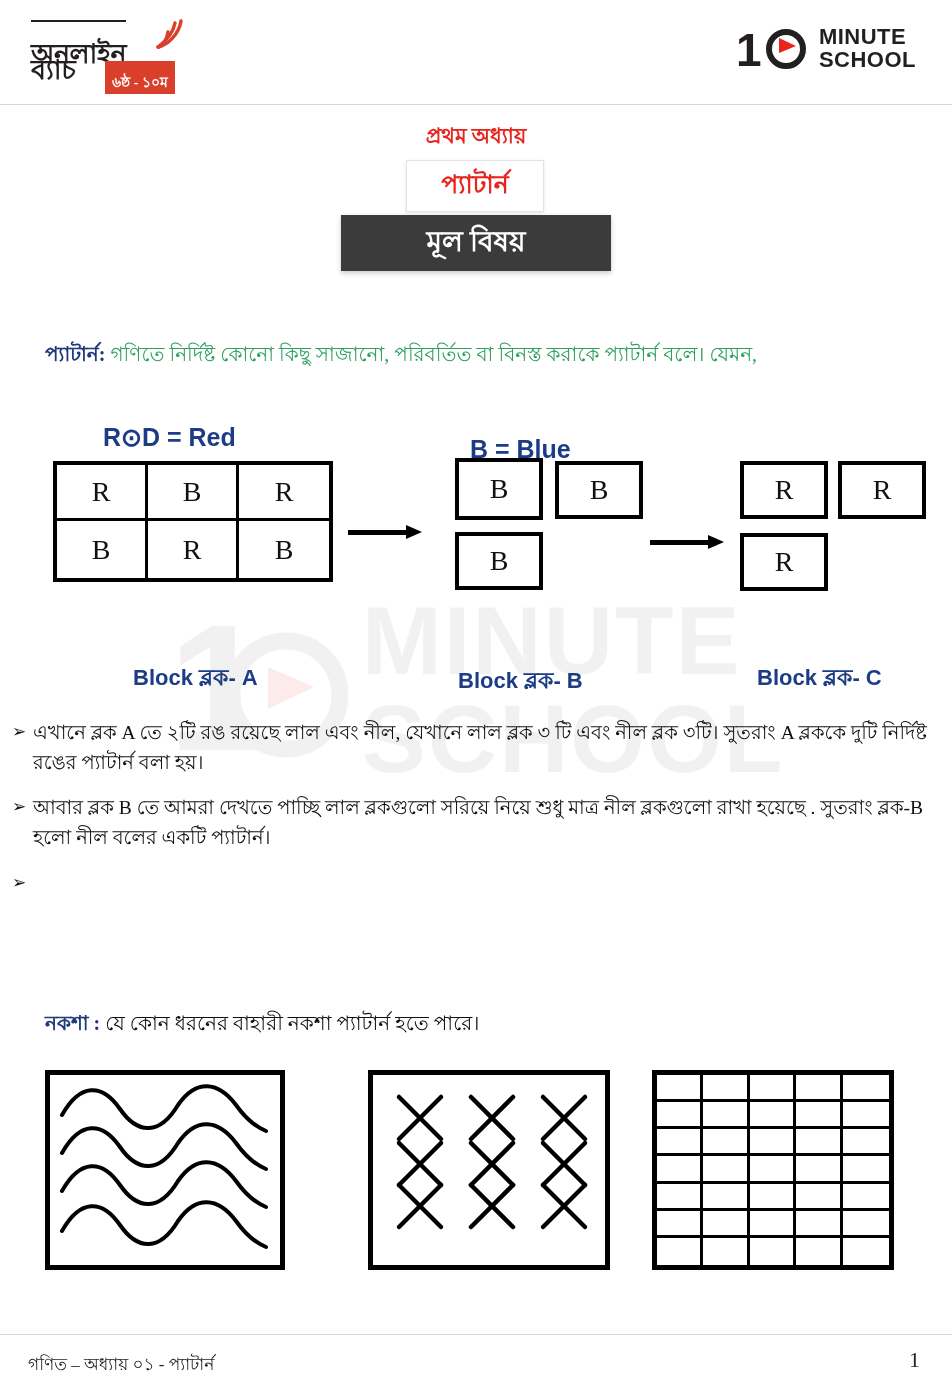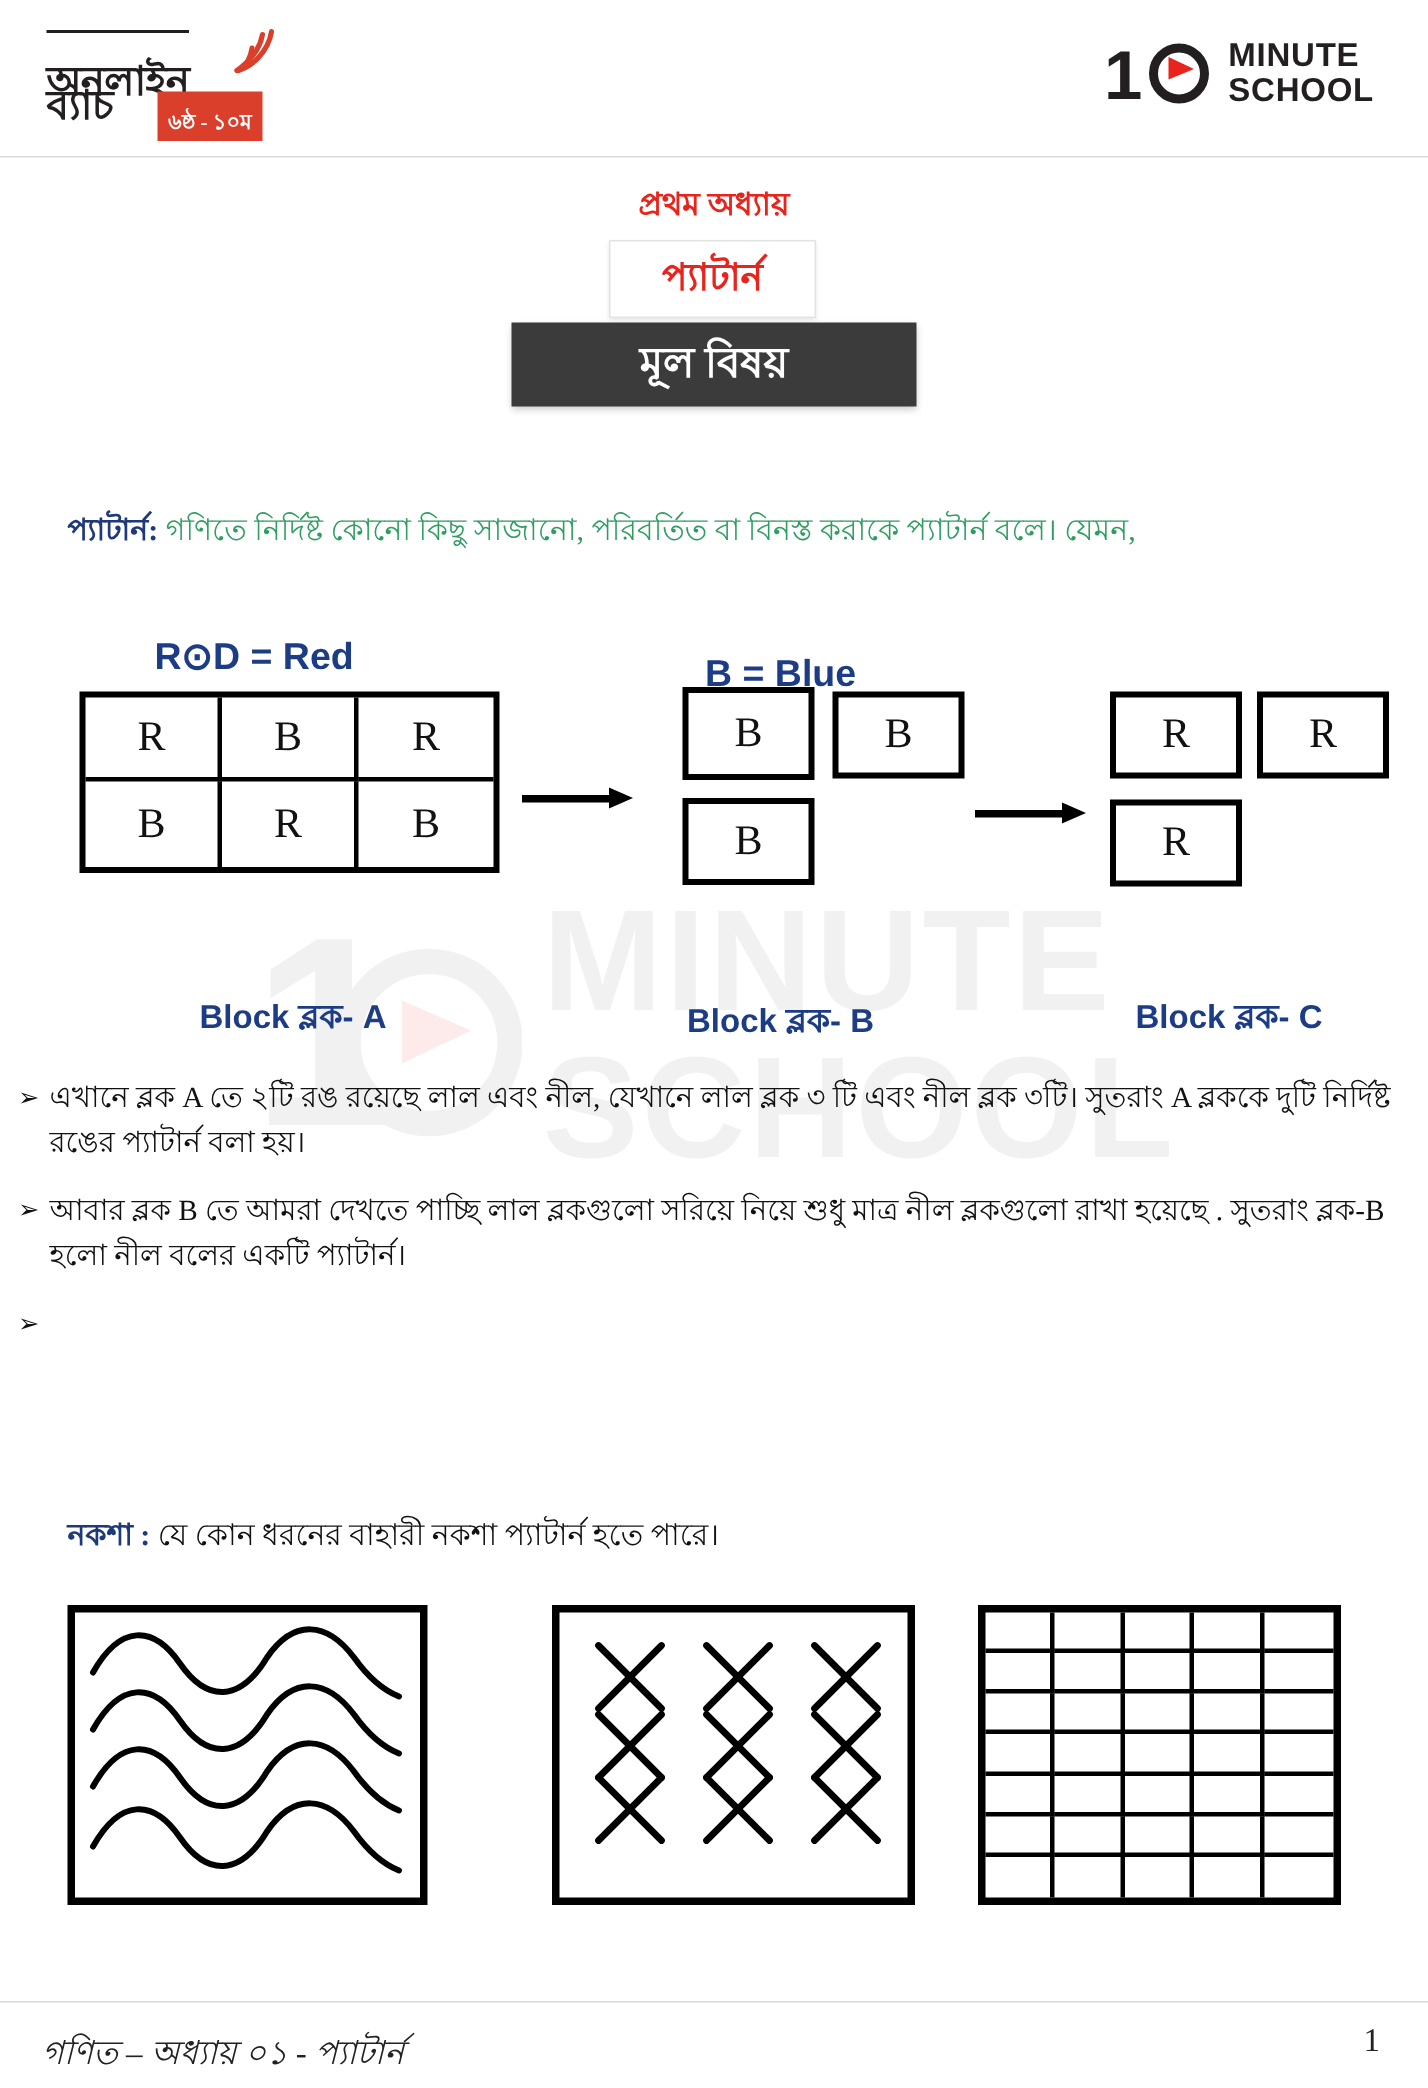--- a/index.html
+++ b/index.html
@@ -290,23 +290,22 @@
     bottom: 0; left: 0;
     width: 952px;
     height: 58px;
     border-top: 1px solid #d8d8d8;
     z-index: 5;
   }
   .footer-text {
     position: absolute;
     left: 28px; top: 16px;
     font-family: "Liberation Serif", "DejaVu Serif", serif;
-    font-size: 22px;
+    font-size: 17px;
     color: #222222;
-    font-style: italic;
   }
   .footer-page {
     position: absolute;
     right: 32px; top: 12px;
     font-family: "Liberation Serif", "DejaVu Serif", serif;
     font-size: 22px;
     color: #222222;
   }
 </style>
 </head>

